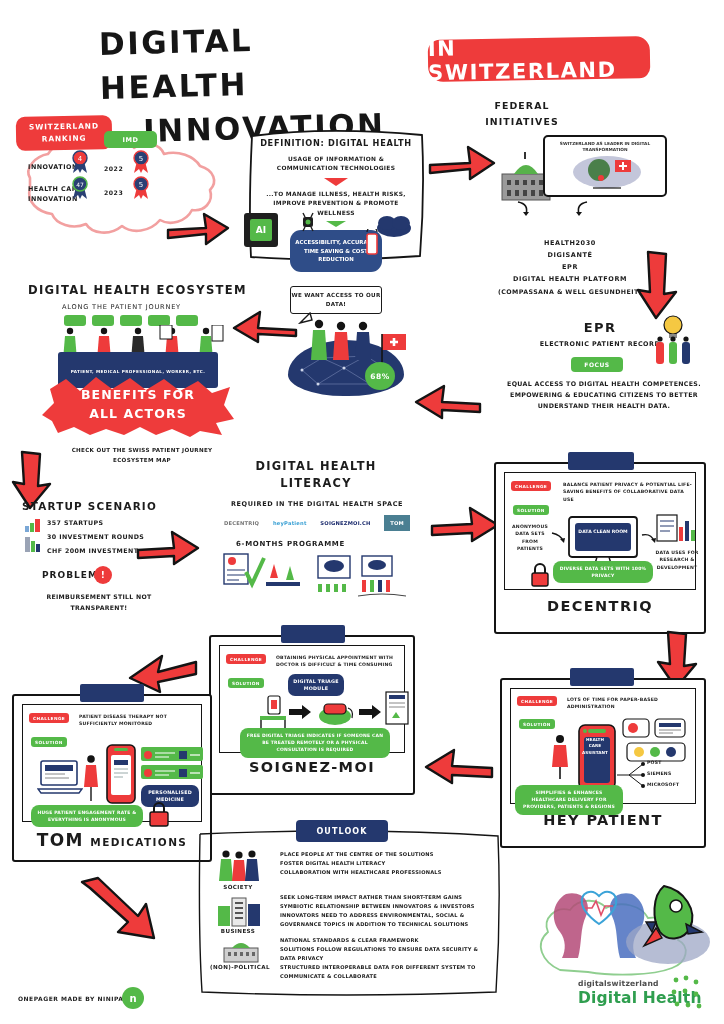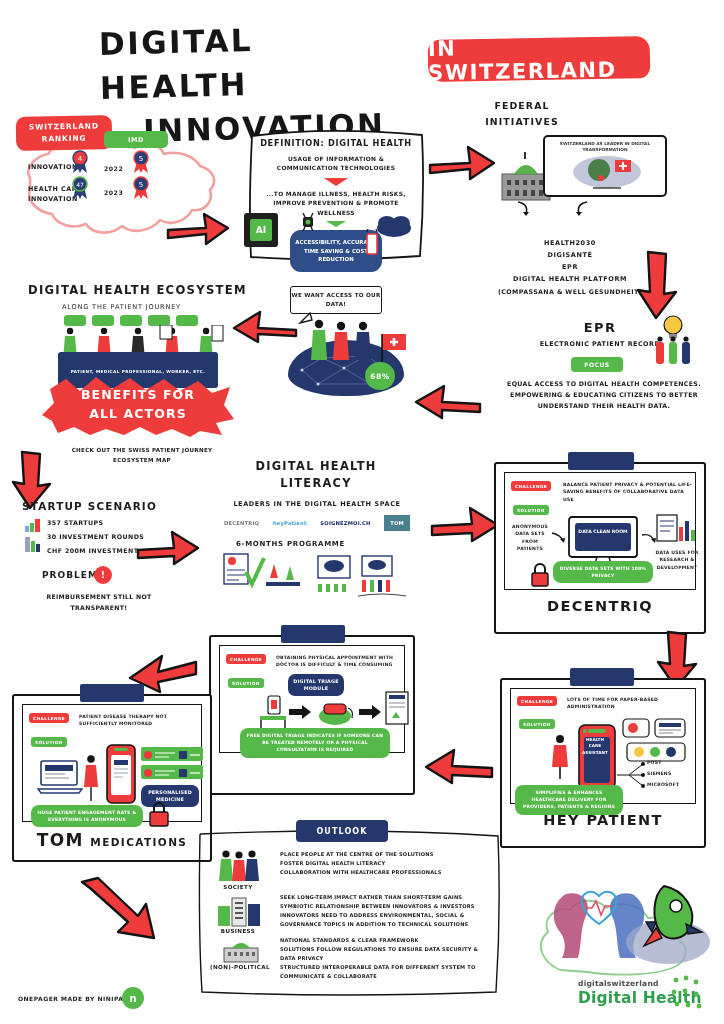--- a/index.html
+++ b/index.html
@@ -22,21 +22,21 @@
      border-radius:12px 14px 11px 15px; color:#fff; font-size:21px; font-weight:700;
      letter-spacing:1.6px; display:flex; align-items:center; justify-content:center;
      transform:rotate(-1deg); }
 
   
   #swiss-map-shape { left:18px; top:116px; width:205px; height:136px; }
   #rank-badge { left:16px; top:116px; width:96px; height:34px; background:#ee3b3b;
      border-radius:9px; color:#fff; font-size:7.4px; font-weight:700; letter-spacing:.9px;
      display:flex; flex-direction:column; align-items:center; justify-content:center; line-height:1.6;
      transform:rotate(-1deg); z-index:4;}
-  #imd-badge { left:104px; top:131px; width:64px; height:17px; background:#54b948;
+  #imd-badge { left:104px; top:131px; width:53px; height:17px; background:#54b948;
      border-radius:5px; color:#fff; font-size:6.5px; font-weight:700; letter-spacing:.6px;
      display:flex; align-items:center; justify-content:center; z-index:4;}
   .rank-row { position:absolute; font-size:6.4px; font-weight:600; letter-spacing:.5px; line-height:1.5; z-index:4;}
   .rank-year { position:absolute; font-size:6.2px; font-weight:600; letter-spacing:.5px; z-index:4;}
   .medal { position:absolute; width:20px; height:25px; z-index:4;}
 
   
   #definition-card { left:250px; top:130px; width:172px; height:128px; }
   #def-title { font-size:8.2px; font-weight:700; letter-spacing:.7px; text-align:center; }
   .def-p { font-size:5.9px; font-weight:600; text-align:center; line-height:1.55; letter-spacing:.3px; }
@@ -409,21 +409,21 @@
 <div class="abs hand" id="problem-text">REIMBURSEMENT STILL NOT TRANSPARENT!</div>
 
 <svg class="arrow" style="left:136px; top:524px;" width="64" height="44" viewBox="0 0 64 44">
   <path d="M2 26 L38 24 L36 8 L62 24 L38 40 L38 32 L2 34 Z" fill="#ee3b3b" stroke="#141414" stroke-width="2.4" stroke-linejoin="round"></path>
 </svg>
 
 <div class="abs hand" id="aca-title">
   <span>DIGITAL HEALTH</span><br>
   <span>LITERACY</span>
 </div>
-<div class="abs hand" id="aca-sub">LEADERS IN THE DIGITAL HEALTH SPACE</div>
+<div class="abs hand" id="aca-sub">REQUIRED IN THE DIGITAL HEALTH SPACE</div>
 <div class="abs" id="aca-logos">
   <span class="aca-logo" style="color:#777;">DECENTRIQ</span>
   <span class="aca-logo" style="color:#3aa0d4;">heyPatient</span>
   <span class="aca-logo" style="color:#1a2a6c;">SOIGNEZMOI.CH</span>
   <span class="aca-logo" style="color:#fff;background:#4a7f92;padding:5px 6px;">TOM</span>
 </div>
 <div class="abs hand" id="aca-prog">6-MONTHS PROGRAMME</div>
 <svg class="abs" style="left:222px; top:552px;" width="188" height="50" viewBox="0 0 188 50">
   <rect x="2" y="2" width="24" height="30" fill="#fff" stroke="#24386e" stroke-width="1.4"></rect>
   <circle cx="10" cy="9" r="4" fill="#ee3b3b"></circle>
@@ -571,20 +571,21 @@
       <path d="M1 5 L14 5 L14 1 L23 8 L14 15 L14 11 L1 11 Z" fill="#141414"></path>
     </svg>
     <svg style="position:absolute;left:164px;top:44px;" width="26" height="36" viewBox="0 0 26 36">
       <rect x="2" y="2" width="22" height="32" fill="#fff" stroke="#141414" stroke-width="1.2"></rect>
       <rect x="5" y="5" width="16" height="4" fill="#24386e"></rect>
       <path d="M5 13 h16 M5 17 h16" stroke="#888" stroke-width="1"></path>
       <path d="M8 28 L12 22 L16 28 Z" fill="#54b948"></path>
     </svg>
     <div class="green-banner" style="position:absolute;left:20px;top:82px;width:150px;">FREE DIGITAL TRIAGE INDICATES IF SOMEONE CAN BE TREATED REMOTELY OR A PHYSICAL CONSULTATION IS REQUIRED</div>
   </div>
+  <div class="pol-title hand" style="top:122px;">SOIGNEZ-MOI</div>
 </div>
 
 <svg class="arrow" style="left:128px; top:648px;" width="70" height="48" viewBox="0 0 70 48">
   <path d="M68 14 L30 24 L34 8 L2 30 L32 44 L30 34 L68 26 Z" fill="#ee3b3b" stroke="#141414" stroke-width="2.4" stroke-linejoin="round"></path>
 </svg>
 
 <div class="polaroid" style="left:12px; top:694px; width:200px; height:168px;">
   <div class="tape" style="left:66px; top:-12px; width:64px; height:18px;"></div>
   <div class="inner" style="height:118px;">
     <div style="position:absolute;left:6px;top:8px;" class="chip-challenge">CHALLENGE</div>

